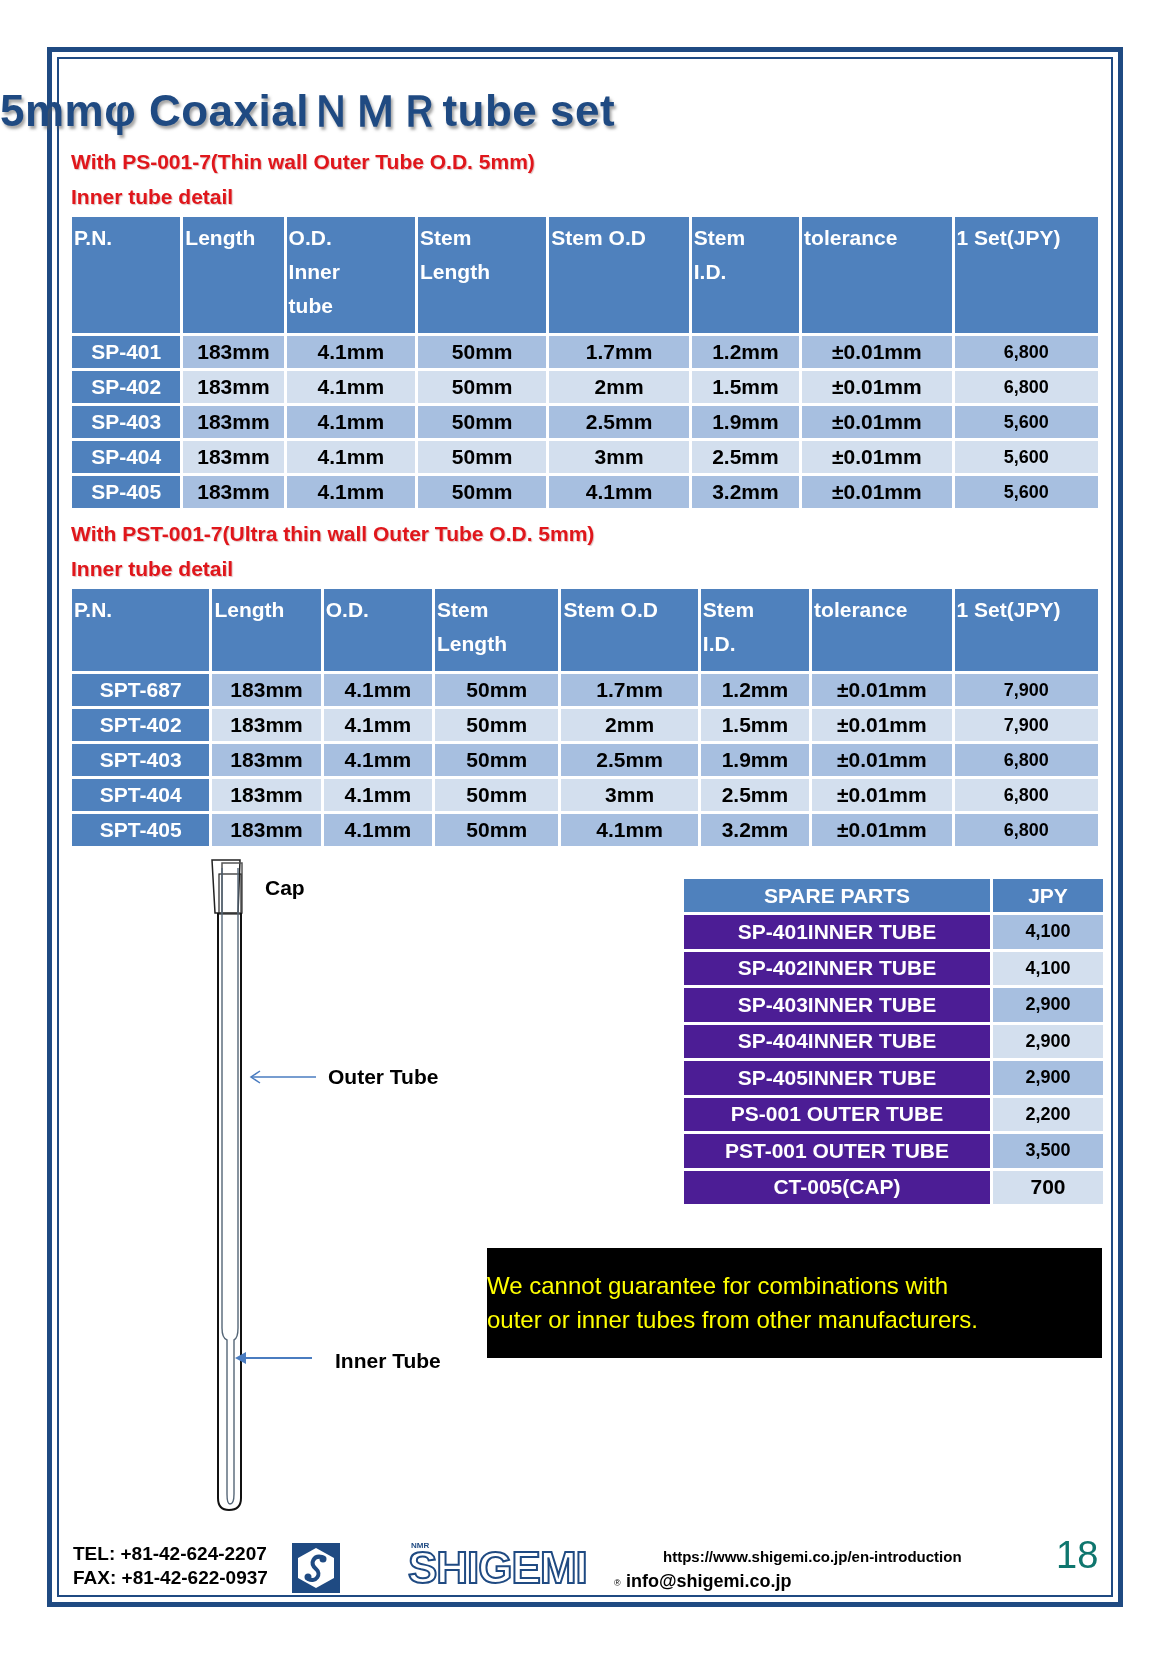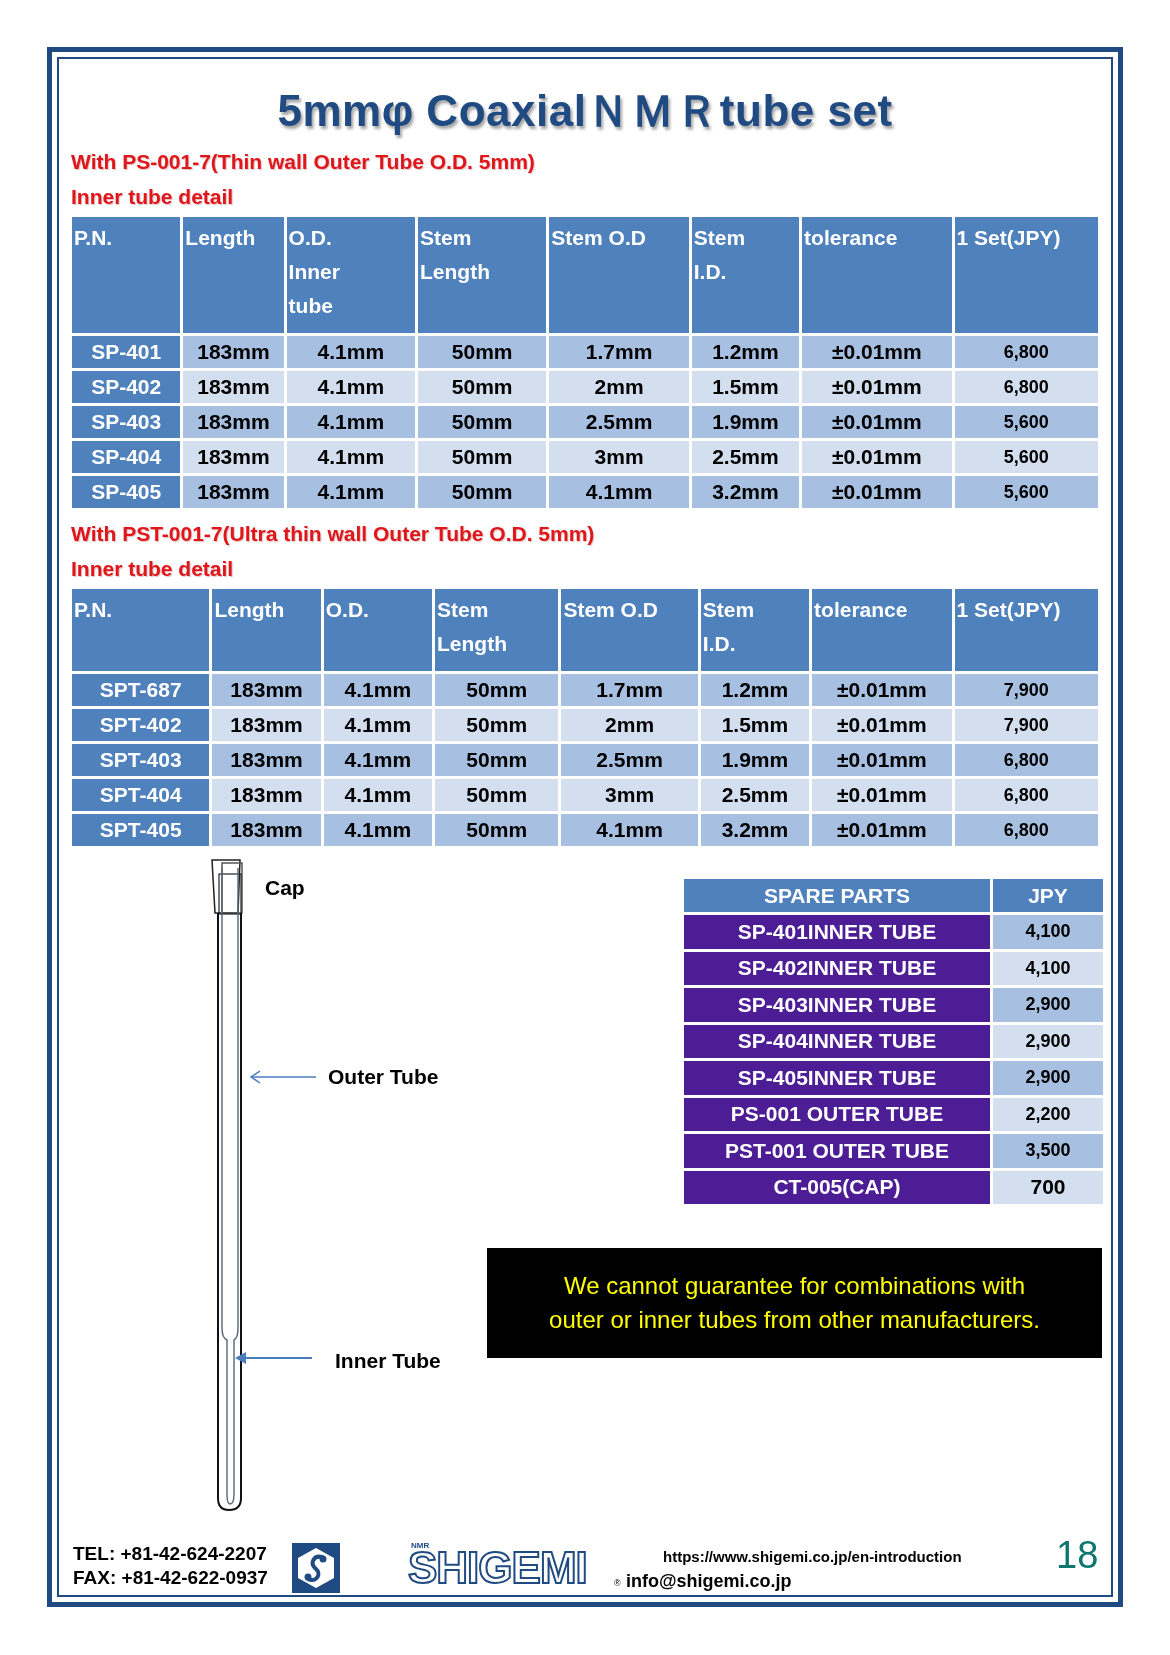--- a/index.html
+++ b/index.html
@@ -2,21 +2,21 @@
 <html><head>
 <meta charset="utf-8">
 <style>
   html, body { margin: 0; padding: 0; background: #ffffff; }
   body { width: 1170px; height: 1655px; position: relative; overflow: hidden;
          font-family: "Liberation Sans", "DejaVu Sans", sans-serif; }
   .frame-outer { position: absolute; left: 47px; top: 47px; width: 1076px; height: 1560px;
                  box-sizing: border-box; border: 5px solid #1f4a82; }
   .frame-inner { position: absolute; left: 5px; top: 5px; right: 5px; bottom: 5px;
                  border: 2px solid #1f4a82; }
-  .title { position: absolute; left: 0; width: 1170px; top: 82px; text-align: center;
+  .title { position: absolute; left: 0; width: 1170px; top: 82px; text-align: left;
            font-size: 44px; font-weight: bold; color: #1f4a82; letter-spacing: 0.5px;
            text-shadow: 2px 3px 3px rgba(90,90,90,0.55); }
   .red { position: absolute; left: 71px; color: #e0161b; font-weight: bold; font-size: 21px;
          text-shadow: 1px 1px 1px rgba(120,0,0,0.25); }
   table.spec { position: absolute; border-collapse: separate; border-spacing: 3px;
                table-layout: fixed; }
   table.spec th { background: #4f81bd; color: #ffffff; font-weight: bold; font-size: 21px;
                   vertical-align: top; text-align: left; padding: 4px 2px 10px 2px; line-height: 34px; }
   table.spec td { font-weight: bold; font-size: 21px; text-align: center; color: #000;
                   height: 32px; padding: 0; }
@@ -26,21 +26,21 @@
   table.spec td.price { font-size: 18px; }
   table.spare { position: absolute; left: 681px; top: 876px; border-collapse: separate;
                 border-spacing: 3px 3px; table-layout: fixed; }
   table.spare th { background: #4f81bd; color: #ffffff; font-size: 21px; font-weight: bold; height: 33px; padding: 0; }
   table.spare td { height: 33.5px; padding: 0; font-weight: bold; text-align: center; }
   table.spare td.name { background: #4c1d95; color: #fff; font-size: 21px; }
   table.spare tr.odd td.jpy { background: #a7bfe0; font-size: 18px; }
   table.spare tr.even td.jpy { background: #d3dfee; font-size: 18px; }
   table.spare td.big { font-size: 21px !important; }
   .notice { position: absolute; left: 487px; top: 1248px; width: 615px; height: 110px;
-            background: #000; color: #ffff00; font-size: 24px; text-align: center;
+            background: #000; color: #ffff00; font-size: 24px; text-align: left;
             display: flex; flex-direction: column; justify-content: center; line-height: 34px; }
   .lbl { position: absolute; font-weight: bold; font-size: 21px; color: #000; }
   .tube { position: absolute; left: 200px; top: 858px; }
   .footer-txt { position: absolute; font-weight: bold; color: #000; }
   .logo-mark { position: absolute; left: 292px; top: 1543px; width: 48px; height: 50px; background: #1f4a82; }
   .shigemi { position: absolute; left: 408px; top: 1546px; font-size: 44px; font-weight: bold;
              color: #fff; -webkit-text-stroke: 2px #1f4a82; letter-spacing: -1px; line-height: 44px; }
   .nmr { position: absolute; left: 411px; top: 1541px; font-size: 8px; font-weight: bold; color: #1f4a82; }
   .page-num { position: absolute; left: 1056px; top: 1534px; font-size: 38px; color: #0f766e; }
 </style>

